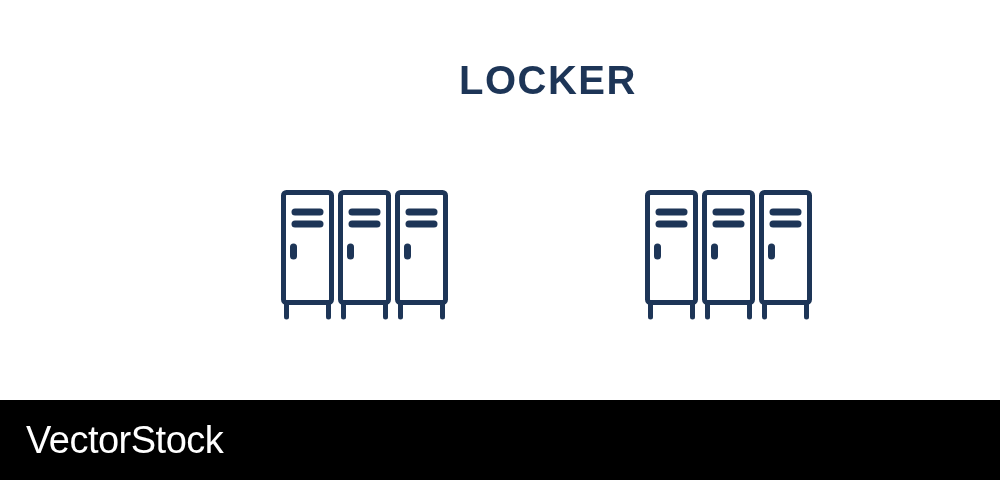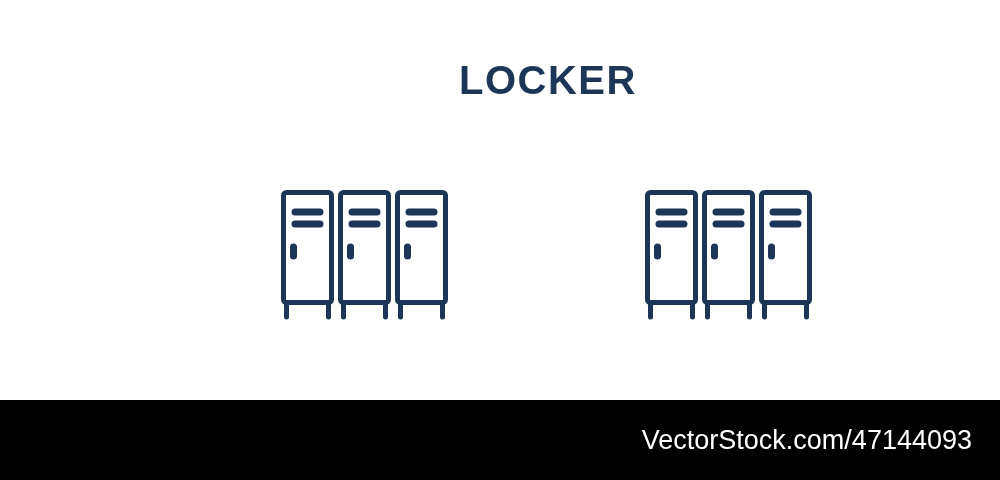--- a/index.html
+++ b/index.html
@@ -161,14 +161,14 @@
           <line x1="166.5" y1="117.5" x2="166.5" y2="132" stroke-width="5"></line>
         </g>
 
       </g>
     </svg>
   </div>
 
 </div>
 
 <div class="footer-bar">
-  <div class="footer-url">VectorStock.com/47144093</div>
+  <div class="footer-logo">VectorStock</div>
 </div>
 
 </body></html>

